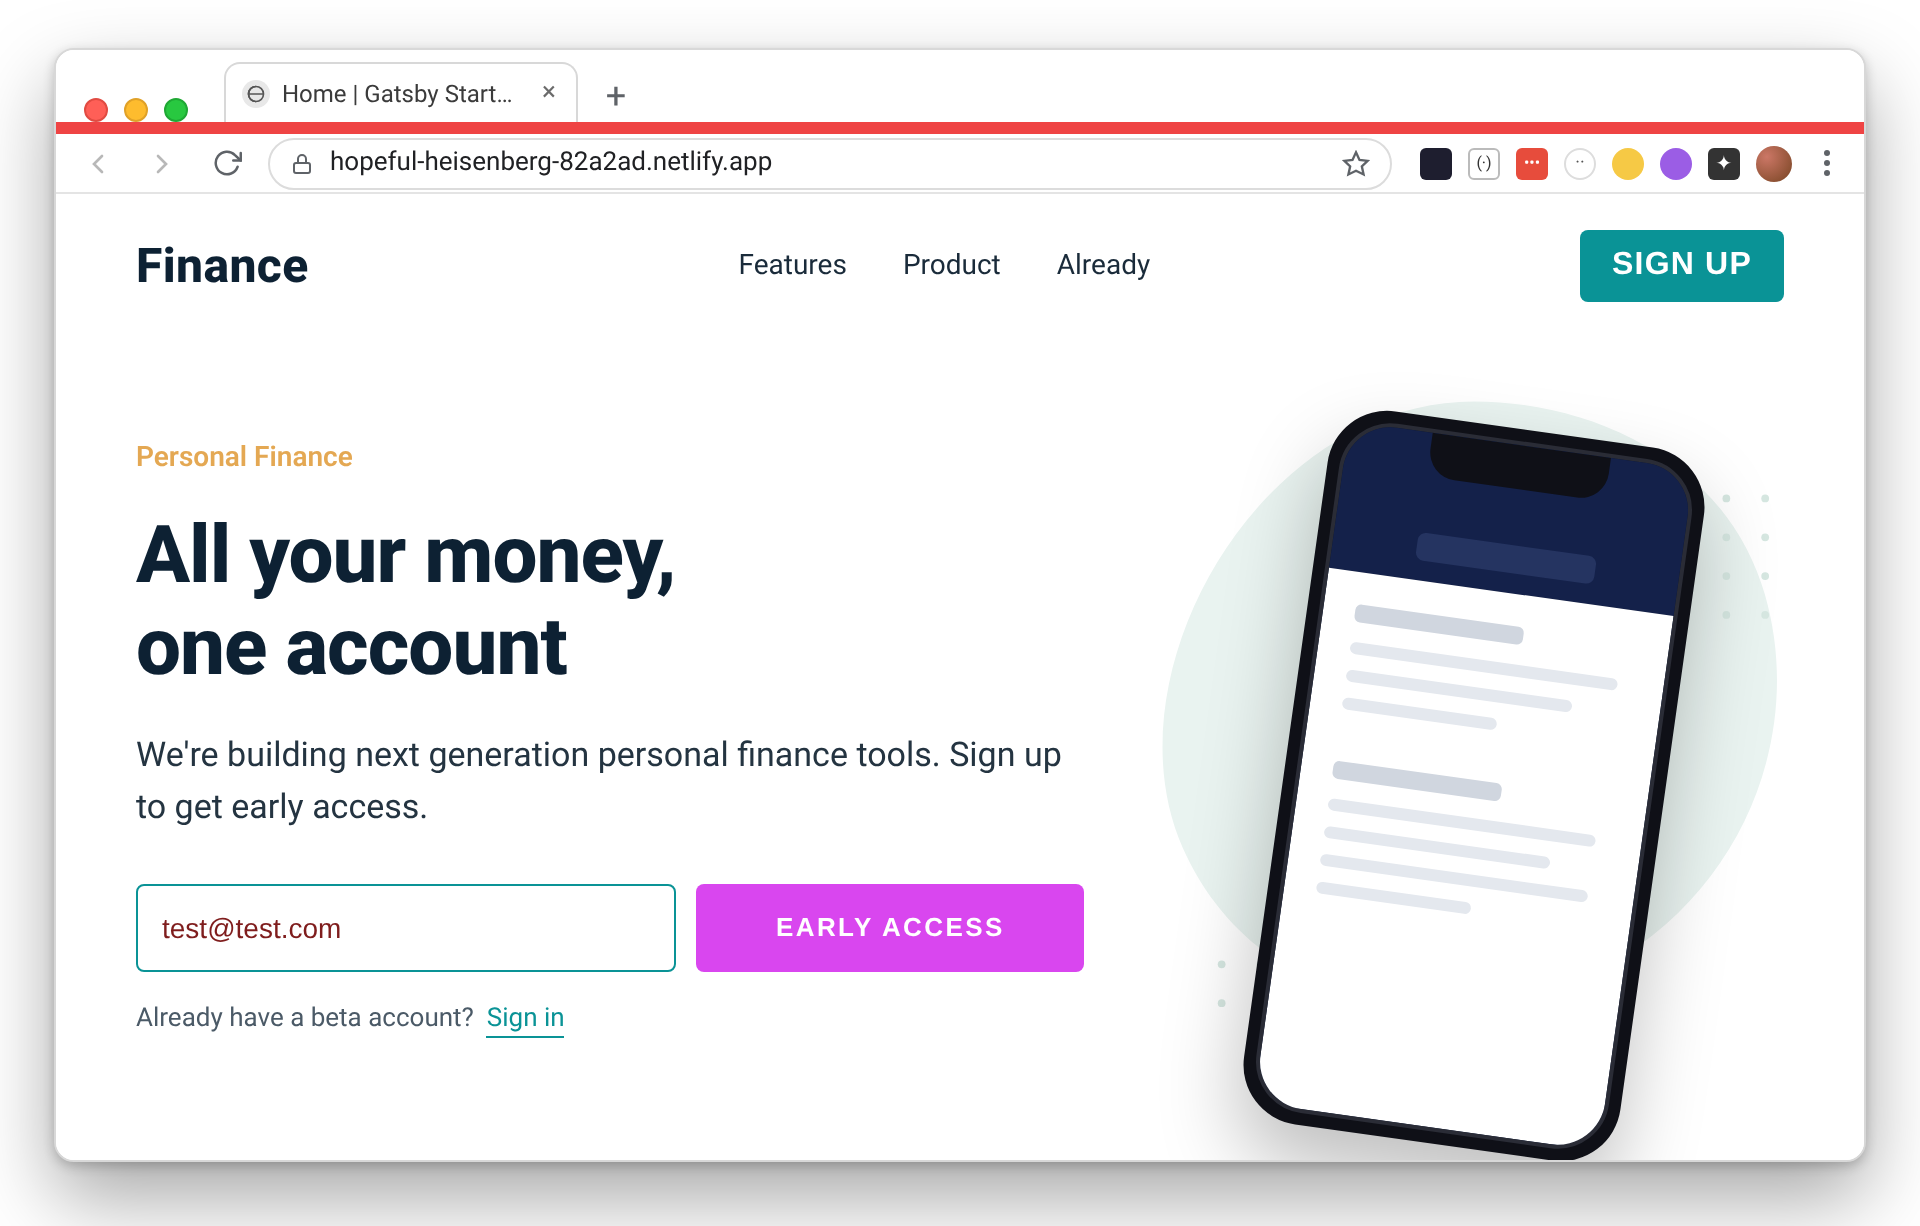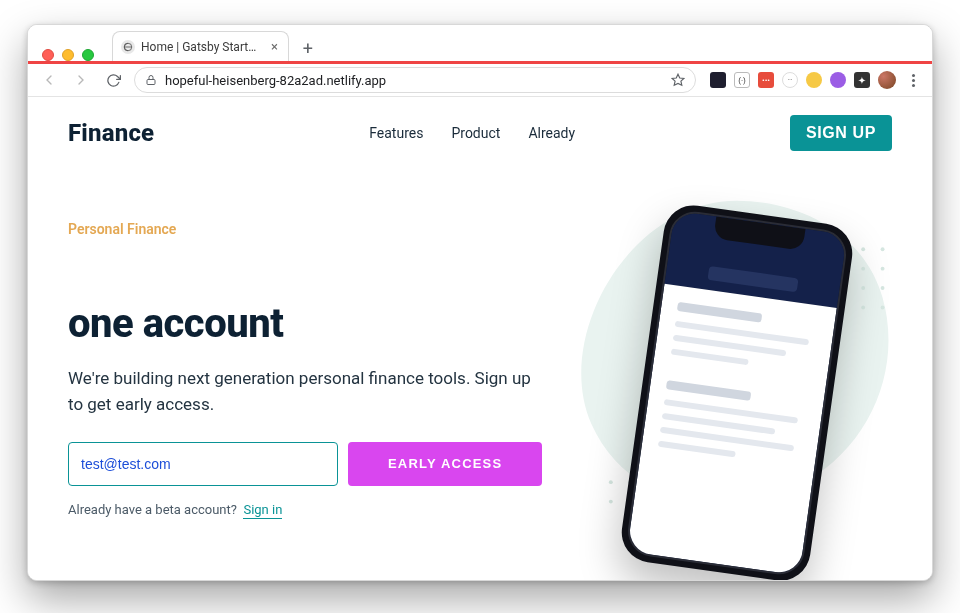--- a/index.html
+++ b/index.html
@@ -25,21 +25,21 @@
     background: #fff; border: 1px solid #d8d8d8; border-bottom: none;
     border-top-left-radius: 8px; border-top-right-radius: 8px;
     font-size: 12px; color: #3b3b3b; max-width: 180px;
   }
   .tab .favicon { width: 14px; height: 14px; border-radius: 50%; background: #e8e8e8; display:flex; align-items:center; justify-content:center; }
   .tab .favicon svg { width:10px; height:10px; }
   .tab .label { white-space: nowrap; overflow: hidden; text-overflow: ellipsis; max-width: 120px; }
   .tab .close { margin-left: 4px; color: #6b6b6b; font-size: 13px; line-height: 1; cursor: pointer; }
   .newtab { width: 26px; height: 26px; display:flex; align-items:center; justify-content:center; color:#5f6368; font-size:18px; margin-left:6px; cursor:pointer; }
   .toolbar {
-    height: 36px; background: #fff; border-top: 3px solid #ef4444; border-bottom: 1px solid #e4e4e4;
+    height: 36px; background: #fff; border-top: 6px solid #ef4444; border-bottom: 1px solid #e4e4e4;
     display: flex; align-items: center; padding: 0 10px; gap: 10px;
   }
   .navbtn { width: 22px; height: 22px; display:flex; align-items:center; justify-content:center; color:#5f6368; cursor:pointer; }
   .navbtn.disabled { color:#b8b8b8; cursor:default; }
   .urlbar {
     flex: 1; height: 26px; border: 1px solid #dcdcdc; border-radius: 14px;
     display: flex; align-items: center; padding: 0 10px; gap: 8px; background:#fff;
   }
   .urlbar .lock { color:#5f6368; display:flex; }
   .urlbar .url { font-size: 13px; color:#202124; flex:1; white-space:nowrap; overflow:hidden; text-overflow:ellipsis; }
@@ -75,21 +75,21 @@
     padding: 9px 16px; font-size:16px; font-weight:700; letter-spacing:0.6px; cursor:pointer;
   }
   .hero { display:flex; padding: 60px 40px 0 40px; gap: 20px; justify-content: flex-end; }
   .hero-left { flex: 0 0 520px; }
   .eyebrow { color:#e4a853; font-size:14px; font-weight:600; margin-bottom:18px; }
   .headline { font-size:40px; font-weight:800; color:#0d2133; line-height:1.15; margin-bottom:18px; letter-spacing:-0.5px;}
   .subhead { font-size:17px; color:#243441; line-height:1.55; margin-bottom:24px; max-width:480px; }
   .cta-row { display:flex; gap:10px; margin-bottom:16px; }
   .email-input {
     flex:0 0 270px; height:44px; border:1.5px solid #0a9396; border-radius:4px;
-    padding: 0 12px; font-size:14px; color:#1d4ed8; outline:none; background:#fff;
+    padding: 0 12px; font-size:14px; color:#7f1d1d; outline:none; background:#fff;
   }
   .cta-btn {
     height:44px; padding:0 40px; background:#d946ef; color:#fff; border:none; border-radius:4px;
     font-size:13px; font-weight:700; letter-spacing:1.2px; cursor:pointer;
   }
   .beta-line { font-size:13px; color:#4b5a67; }
   .beta-line a { color:#0a9396; text-decoration:none; border-bottom:1px solid #0a9396; padding-bottom:1px; cursor:pointer;}
   .hero-right { flex:1; position:relative; }
   .blob {
     position:absolute; right:-10px; top:-30px; width:330px; height:330px;
@@ -203,21 +203,21 @@
           <a>Product</a>
           <a>Already</a>
         </nav>
         <button class="signup-btn">SIGN UP</button>
       </div>
 
       <div class="hero">
         <div class="hero-left">
           <div class="eyebrow">Personal Finance</div>
           <h1 class="headline">
-            <br>
+            <span>All your money,</span><br>
             <span>one account</span>
           </h1>
           <p class="subhead">We're building next generation personal finance tools. Sign up to get early access.</p>
           <div class="cta-row">
             <input class="email-input" type="email" value="test@test.com" style="">
             <button class="cta-btn">EARLY ACCESS</button>
           </div>
           <div class="beta-line">
             <span>Already have a beta account?</span>
             &nbsp;<a>Sign in</a>

